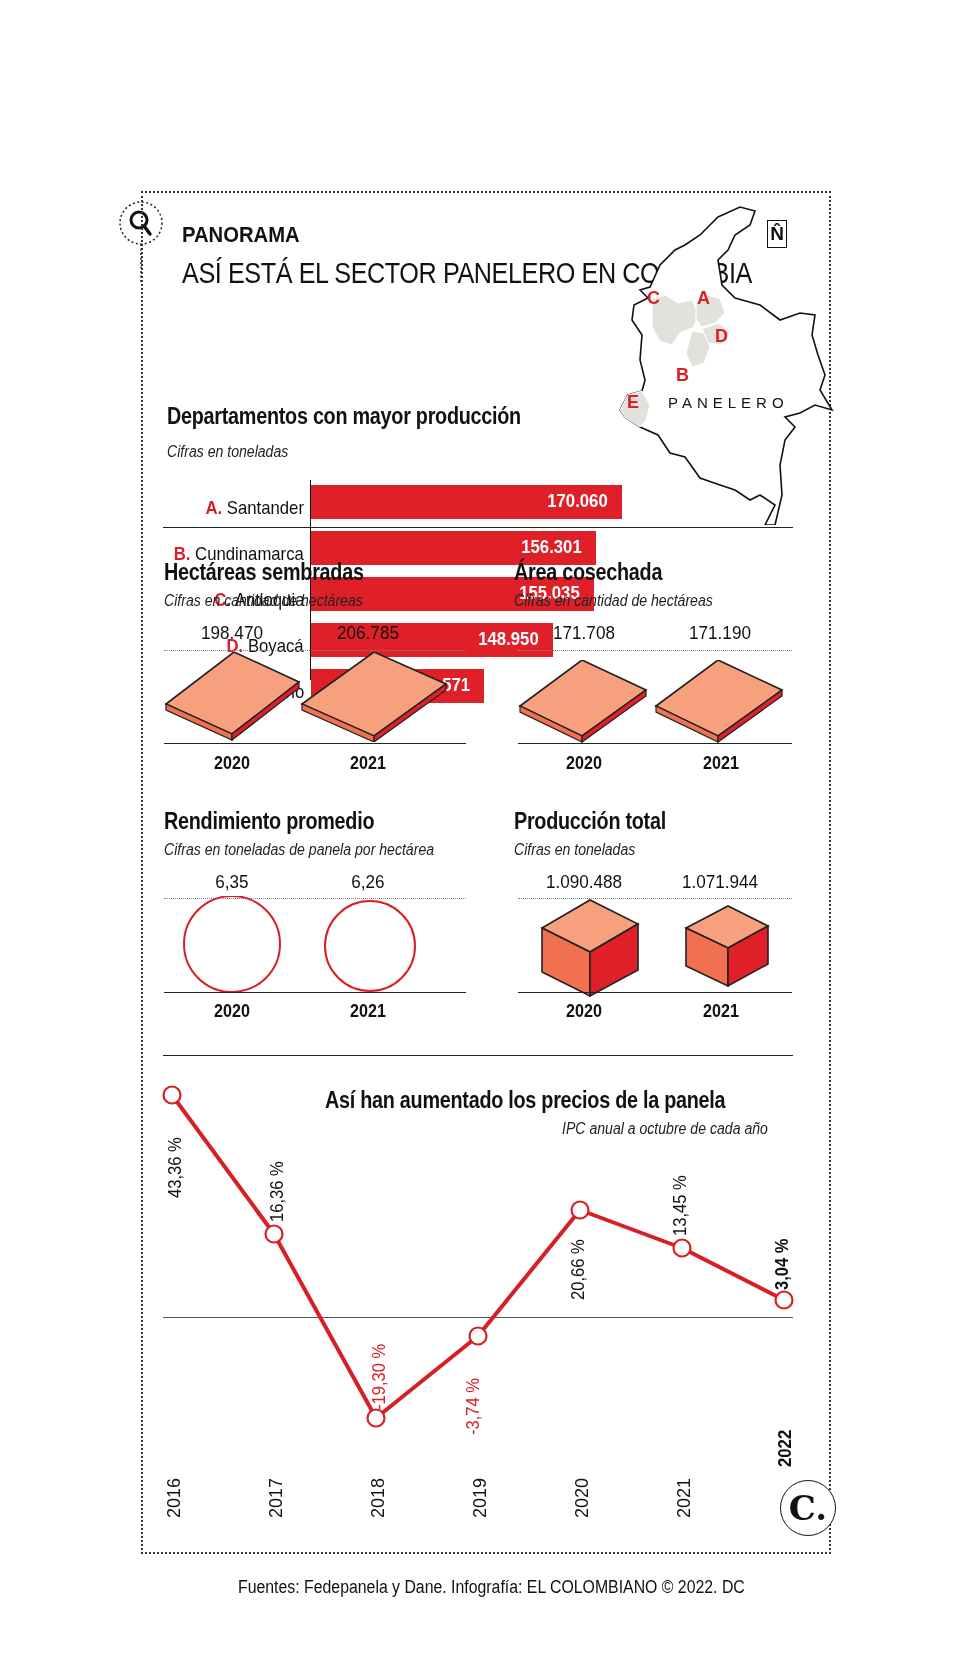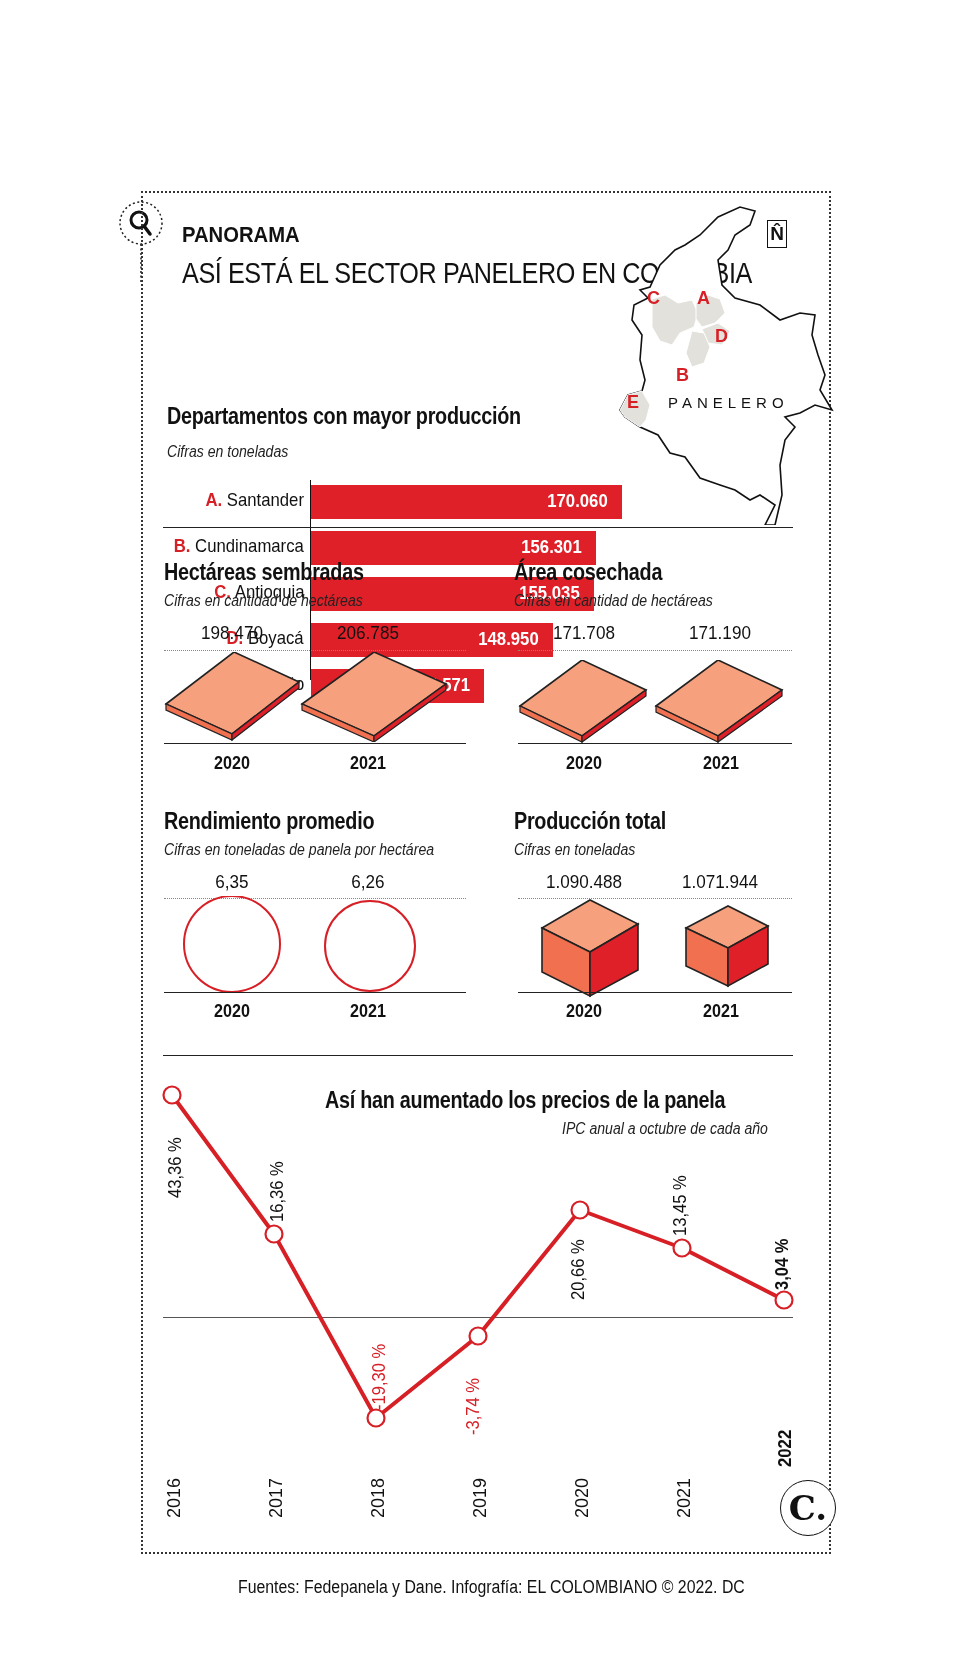--- a/index.html
+++ b/index.html
@@ -7,21 +7,21 @@
   .abs{position:absolute;}
   .bold{font-weight:bold;}
   .red{color:#d71f26;}
   .frame{position:absolute;left:141px;top:191px;width:690px;height:1363px;border-top:2px dotted #333;border-right:2px dotted #333;border-bottom:2px dotted #333;border-left:2px dotted #333;box-sizing:border-box;}
   .hsep{position:absolute;height:0;border-top:1.5px solid #222;}
   .dot-sep{position:absolute;height:0;border-top:1.5px dotted #888;}
   .sec-title{position:absolute;font-weight:bold;font-size:23px;letter-spacing:-0.3px;transform:scaleX(0.86);transform-origin:left center;white-space:nowrap;}
   .sec-sub{position:absolute;font-style:italic;font-size:16px;transform:scaleX(0.88);transform-origin:left center;white-space:nowrap;color:#222;}
   .val{position:absolute;font-size:19px;transform:scaleX(0.9);transform-origin:center;white-space:nowrap;text-align:center;width:120px;}
   .yr{position:absolute;font-weight:bold;font-size:19px;transform:scaleX(0.85);transform-origin:center;text-align:center;width:80px;}
-  .bar-row{position:absolute;left:160px;height:34px;}
+  .bar-row{position:absolute;left:160px;height:34px;margin-top:8px;}
   .bar-label{position:absolute;right:0;top:4px;font-size:19px;white-space:nowrap;transform:scaleX(0.88);transform-origin:right center;}
   .bar{position:absolute;height:34px;background:#df2029;}
   .bar-val{position:absolute;right:14px;top:5px;color:#fff;font-weight:bold;font-size:19px;transform:scaleX(0.88);transform-origin:right center;}
   .rot{position:absolute;white-space:nowrap;transform-origin:left top;}
 </style>
 </head>
 <body>
 
 <div>
   <div class="abs" style="left:118px;top:200px;width:46px;height:84px;">

